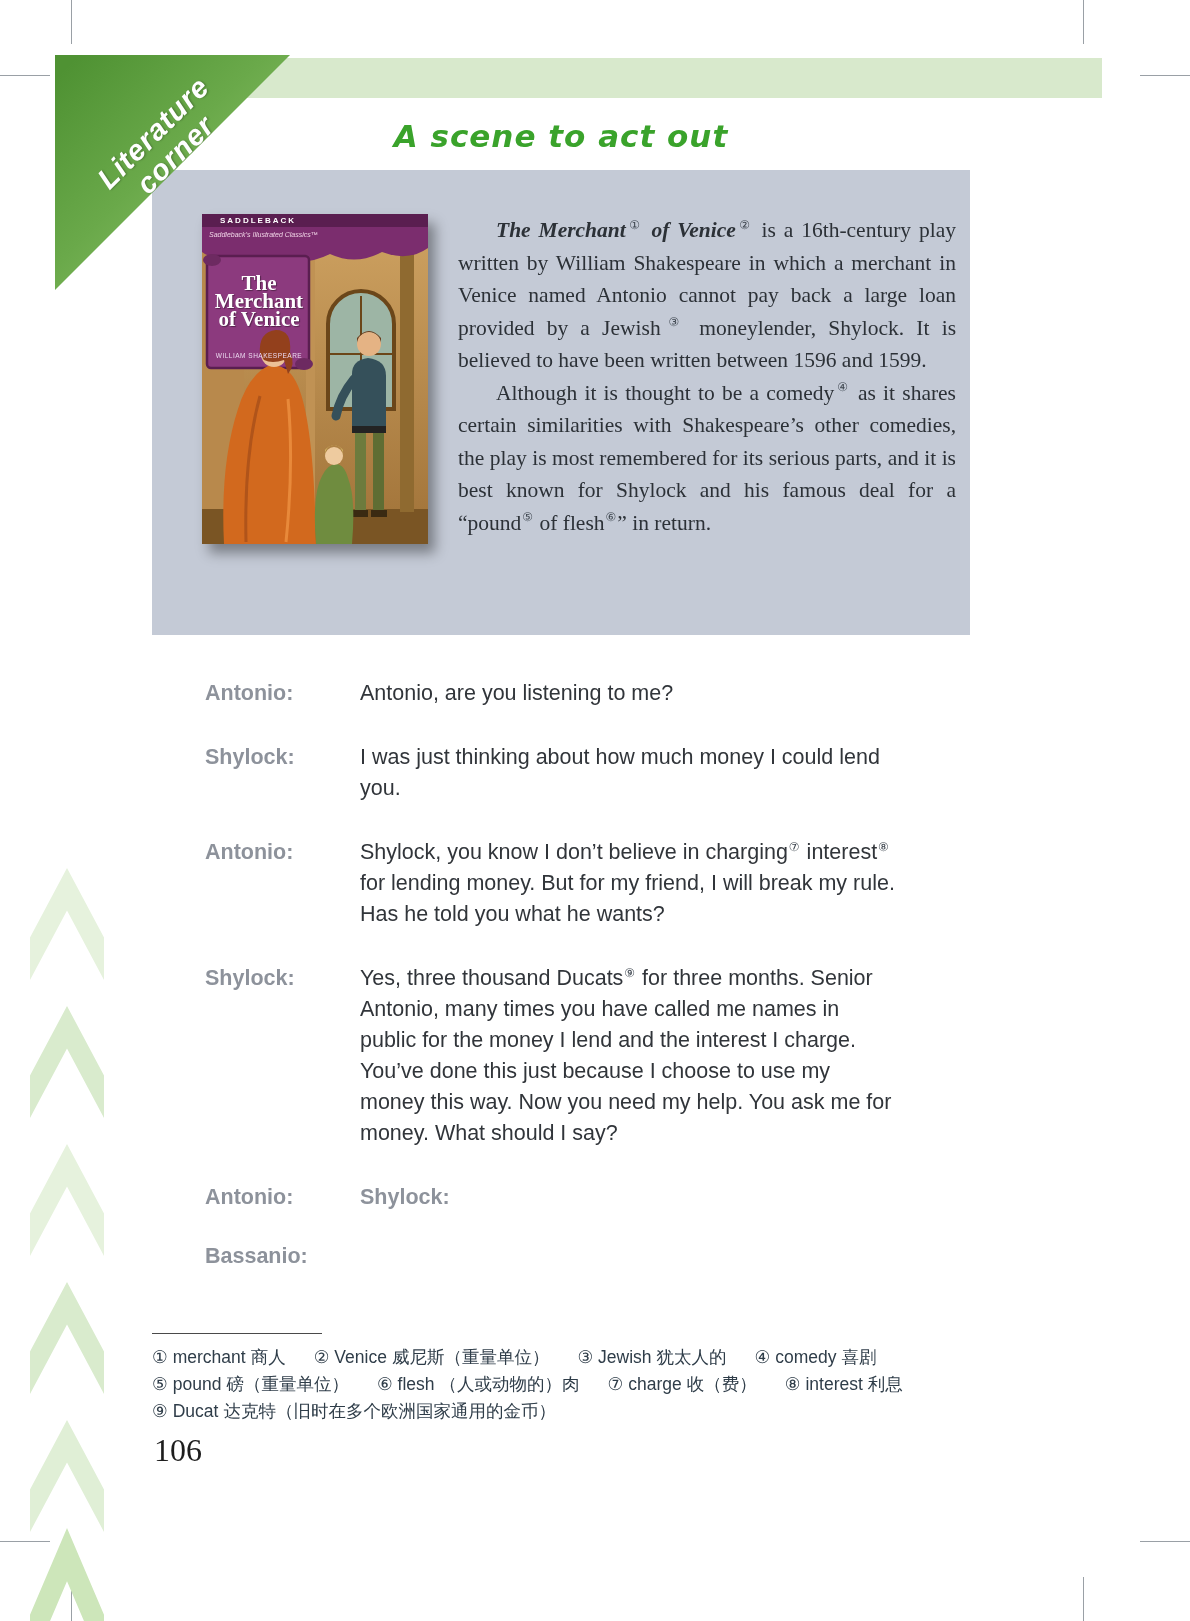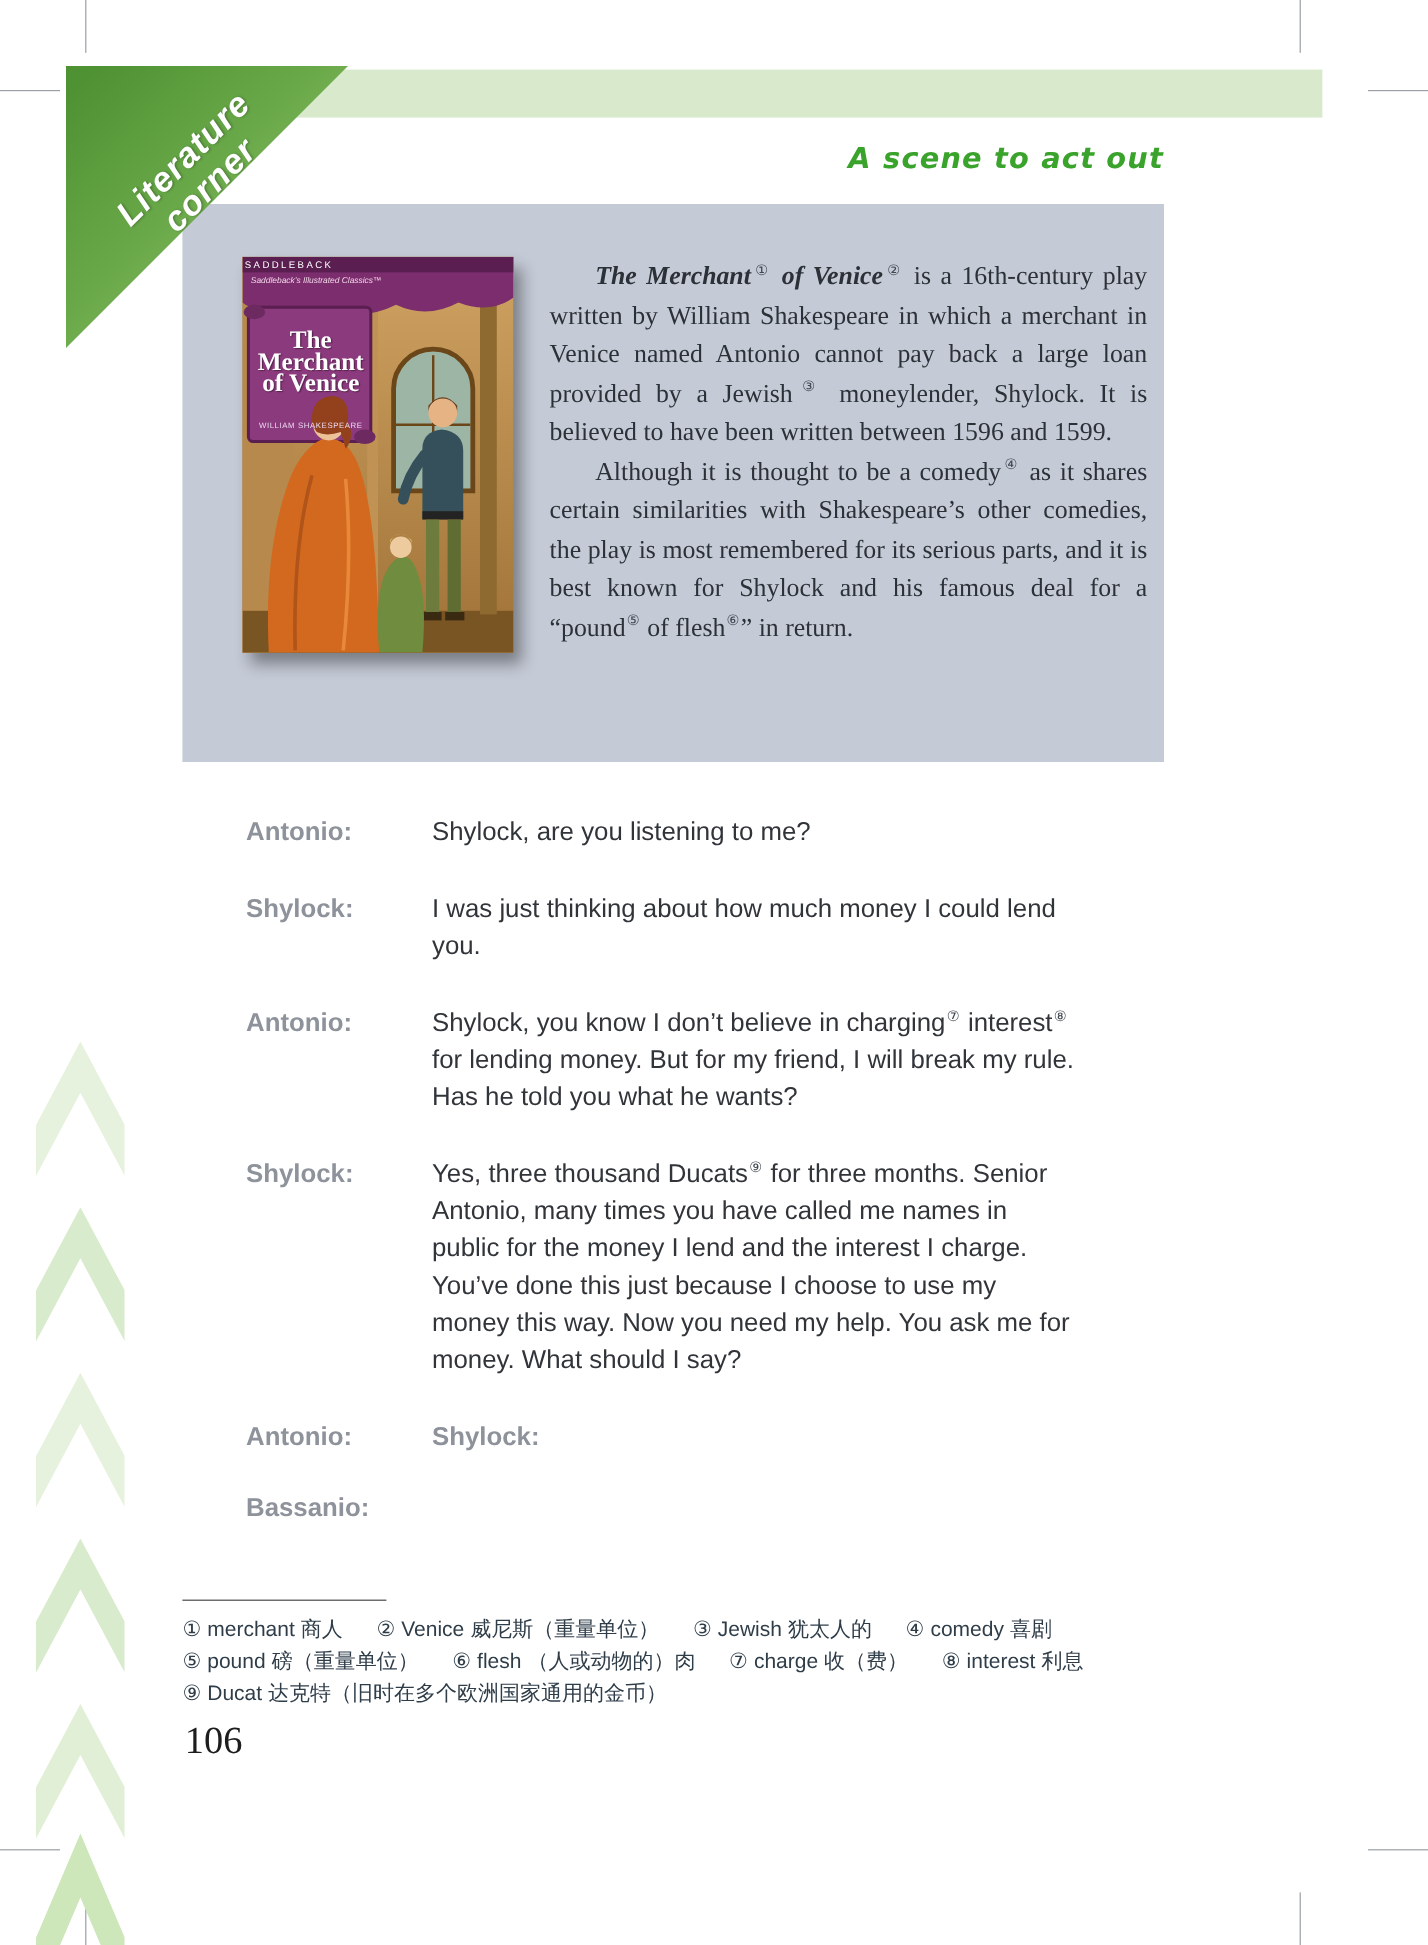--- a/index.html
+++ b/index.html
@@ -26,37 +26,37 @@
   }
   .banner-text {
     position:absolute; left:2px; top:58px; width:215px; text-align:center;
     transform:rotate(-45deg); color:#ffffff; font-weight:bold; font-style:italic;
     font-size:29px; line-height:31px; letter-spacing:1px;
     text-shadow:1px 1px 2px rgba(0,0,0,0.25);
   }
 
   
   .page-title {
-    position:absolute; left:152px; top:118px; width:818px; text-align:right;
-    color:#3aa32b; font-size:24px; font-weight:bold; font-style:italic;
+    position:absolute; left:152px; top:118px; width:818px; text-align:center;
+    color:#3aa32b; font-size:31px; font-weight:bold; font-style:italic;
     letter-spacing:1px; font-family:"DejaVu Sans", sans-serif;
   }
 
   
   .info-box { position:absolute; left:152px; top:170px; width:818px; height:465px; background:#c4cad6; }
 
   
   .cover {
     position:absolute; left:50px; top:44px; width:226px; height:330px;
     box-shadow:7px 9px 12px rgba(0,0,0,0.38); background:#b08244; overflow:hidden;
   }
   .cover svg { position:absolute; inset:0; }
   .cover-brand {
-    position:absolute; top:2px; left:2px; color:#fff; font-size:8px;
-    letter-spacing:2px; font-weight:normal;
+    position:absolute; top:2px; left:18px; color:#fff; font-size:8px;
+    letter-spacing:2px; font-weight:bold;
   }
   .cover-series {
     position:absolute; top:17px; left:7px; color:#f0d4e6; font-size:7px; font-style:italic;
   }
   .cover-title {
     position:absolute; left:12px; top:60px; width:90px; text-align:center;
     color:#ffffff; font-family:"Liberation Serif", serif; font-weight:bold;
     font-size:21px; line-height:18px; text-shadow:1px 1px 1px rgba(0,0,0,0.4);
   }
   .cover-author {
@@ -192,21 +192,21 @@
     </div>
 
     <div class="intro">
         <p class="intro-p"><span class="book-title">The Merchant</span><sup class="note-ref">①</sup><span class="book-title"> of Venice</span><sup class="note-ref">②</sup><span> is a 16th-century play written by William Shakespeare in which a merchant in Venice named Antonio cannot pay back a large loan provided by a Jewish</span><sup class="note-ref">③</sup><span> moneylender, Shylock. It is believed to have been written between 1596 and 1599.</span></p>
         <p class="intro-p"><span>Although it is thought to be a comedy</span><sup class="note-ref">④</sup><span> as it shares certain similarities with Shakespeare’s other comedies, the play is most remembered for its serious parts, and it is best known for Shylock and his famous deal for a “pound</span><sup class="note-ref">⑤</sup><span> of flesh</span><sup class="note-ref">⑥</sup><span>” in return.</span></p>
       </div>
   </div>
 
   <div class="dialogue">
       <div class="speaker">Antonio:</div>
-      <div class="line-text">Shylock, are you listening to me?</div>
+      <div class="line-text">Antonio, are you listening to me?</div>
       <div class="speaker">Shylock:</div>
       <div class="line-text">I was just thinking about how much money I could lend you.</div>
       <div class="speaker">Antonio:</div>
       <div class="line-text">Shylock, you know I don’t believe in charging<sup class="note-ref">⑦</sup> interest<sup class="note-ref">⑧</sup> for lending money. But for my friend, I will break my rule. Has he told you what he wants?</div>
       <div class="speaker">Shylock:</div>
       <div class="line-text">Yes, three thousand Ducats<sup class="note-ref">⑨</sup> for three months. Senior Antonio, many times you have called me names in public for the money I lend and the interest I charge. You’ve done this just because I choose to use my money this way. Now you need my help. You ask me for money. What should I say?</div>
       <div class="speaker">Antonio:</div>
       <div class="speaker">Shylock:</div>
       <div class="speaker">Bassanio:</div>
     </div>

